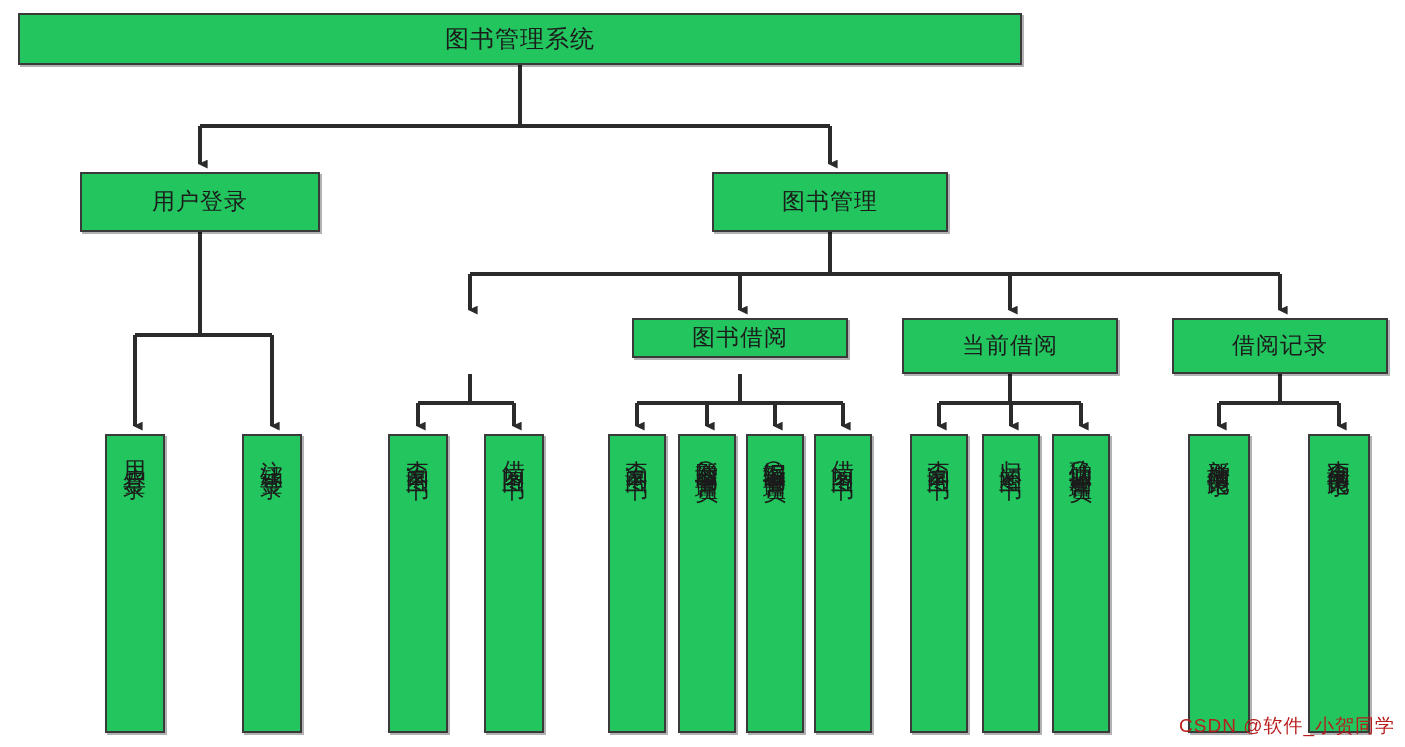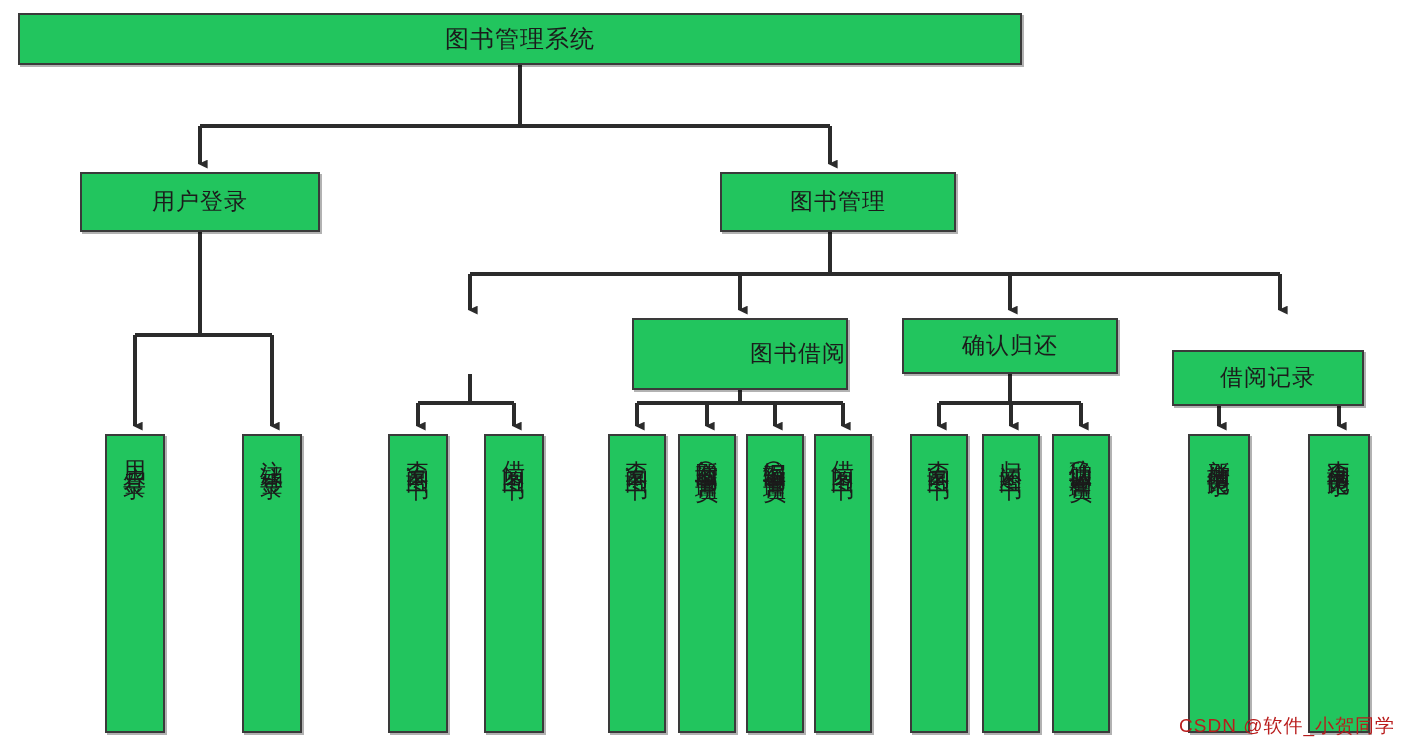--- a/index.html
+++ b/index.html
@@ -112,31 +112,31 @@
     </g>
   </svg>
 
   <div class="node h-text" id="root-node" style="left:18px;top:13px;width:1004px;height:52px;">
     <span>图书管理系统</span>
   </div>
 
   <div class="node h-text" style="left:80px;top:172px;width:240px;height:60px;">
     <span>用户登录</span>
   </div>
-  <div class="node h-text" style="left:712px;top:172px;width:236px;height:60px;margin-left:8px;">
+  <div class="node h-text" style="left:712px;top:172px;width:236px;height:60px;">
     <span>图书管理</span>
   </div>
 
-  <div class="node h-text" style="left:632px;top:318px;width:216px;height:72px;justify-content:flex-end;">
+  <div class="node h-text" style="left:632px;top:318px;width:216px;height:40px;">
     <span>图书借阅</span>
   </div>
   <div class="node h-text" style="left:902px;top:318px;width:216px;height:56px;">
-    <span>确认归还</span>
+    <span>当前借阅</span>
   </div>
-  <div class="node h-text" style="left:1172px;top:318px;width:192px;height:56px;margin-top:32px;">
+  <div class="node h-text" style="left:1172px;top:318px;width:216px;height:56px;">
     <span>借阅记录</span>
   </div>
 
   <div class="node v-text" style="left:105px;top:434px;width:60px;height:299px;">
     <span class="vlabel">用户登录</span>
   </div>
   <div class="node v-text" style="left:242px;top:434px;width:60px;height:299px;">
     <span class="vlabel">注销登录</span>
   </div>
 

